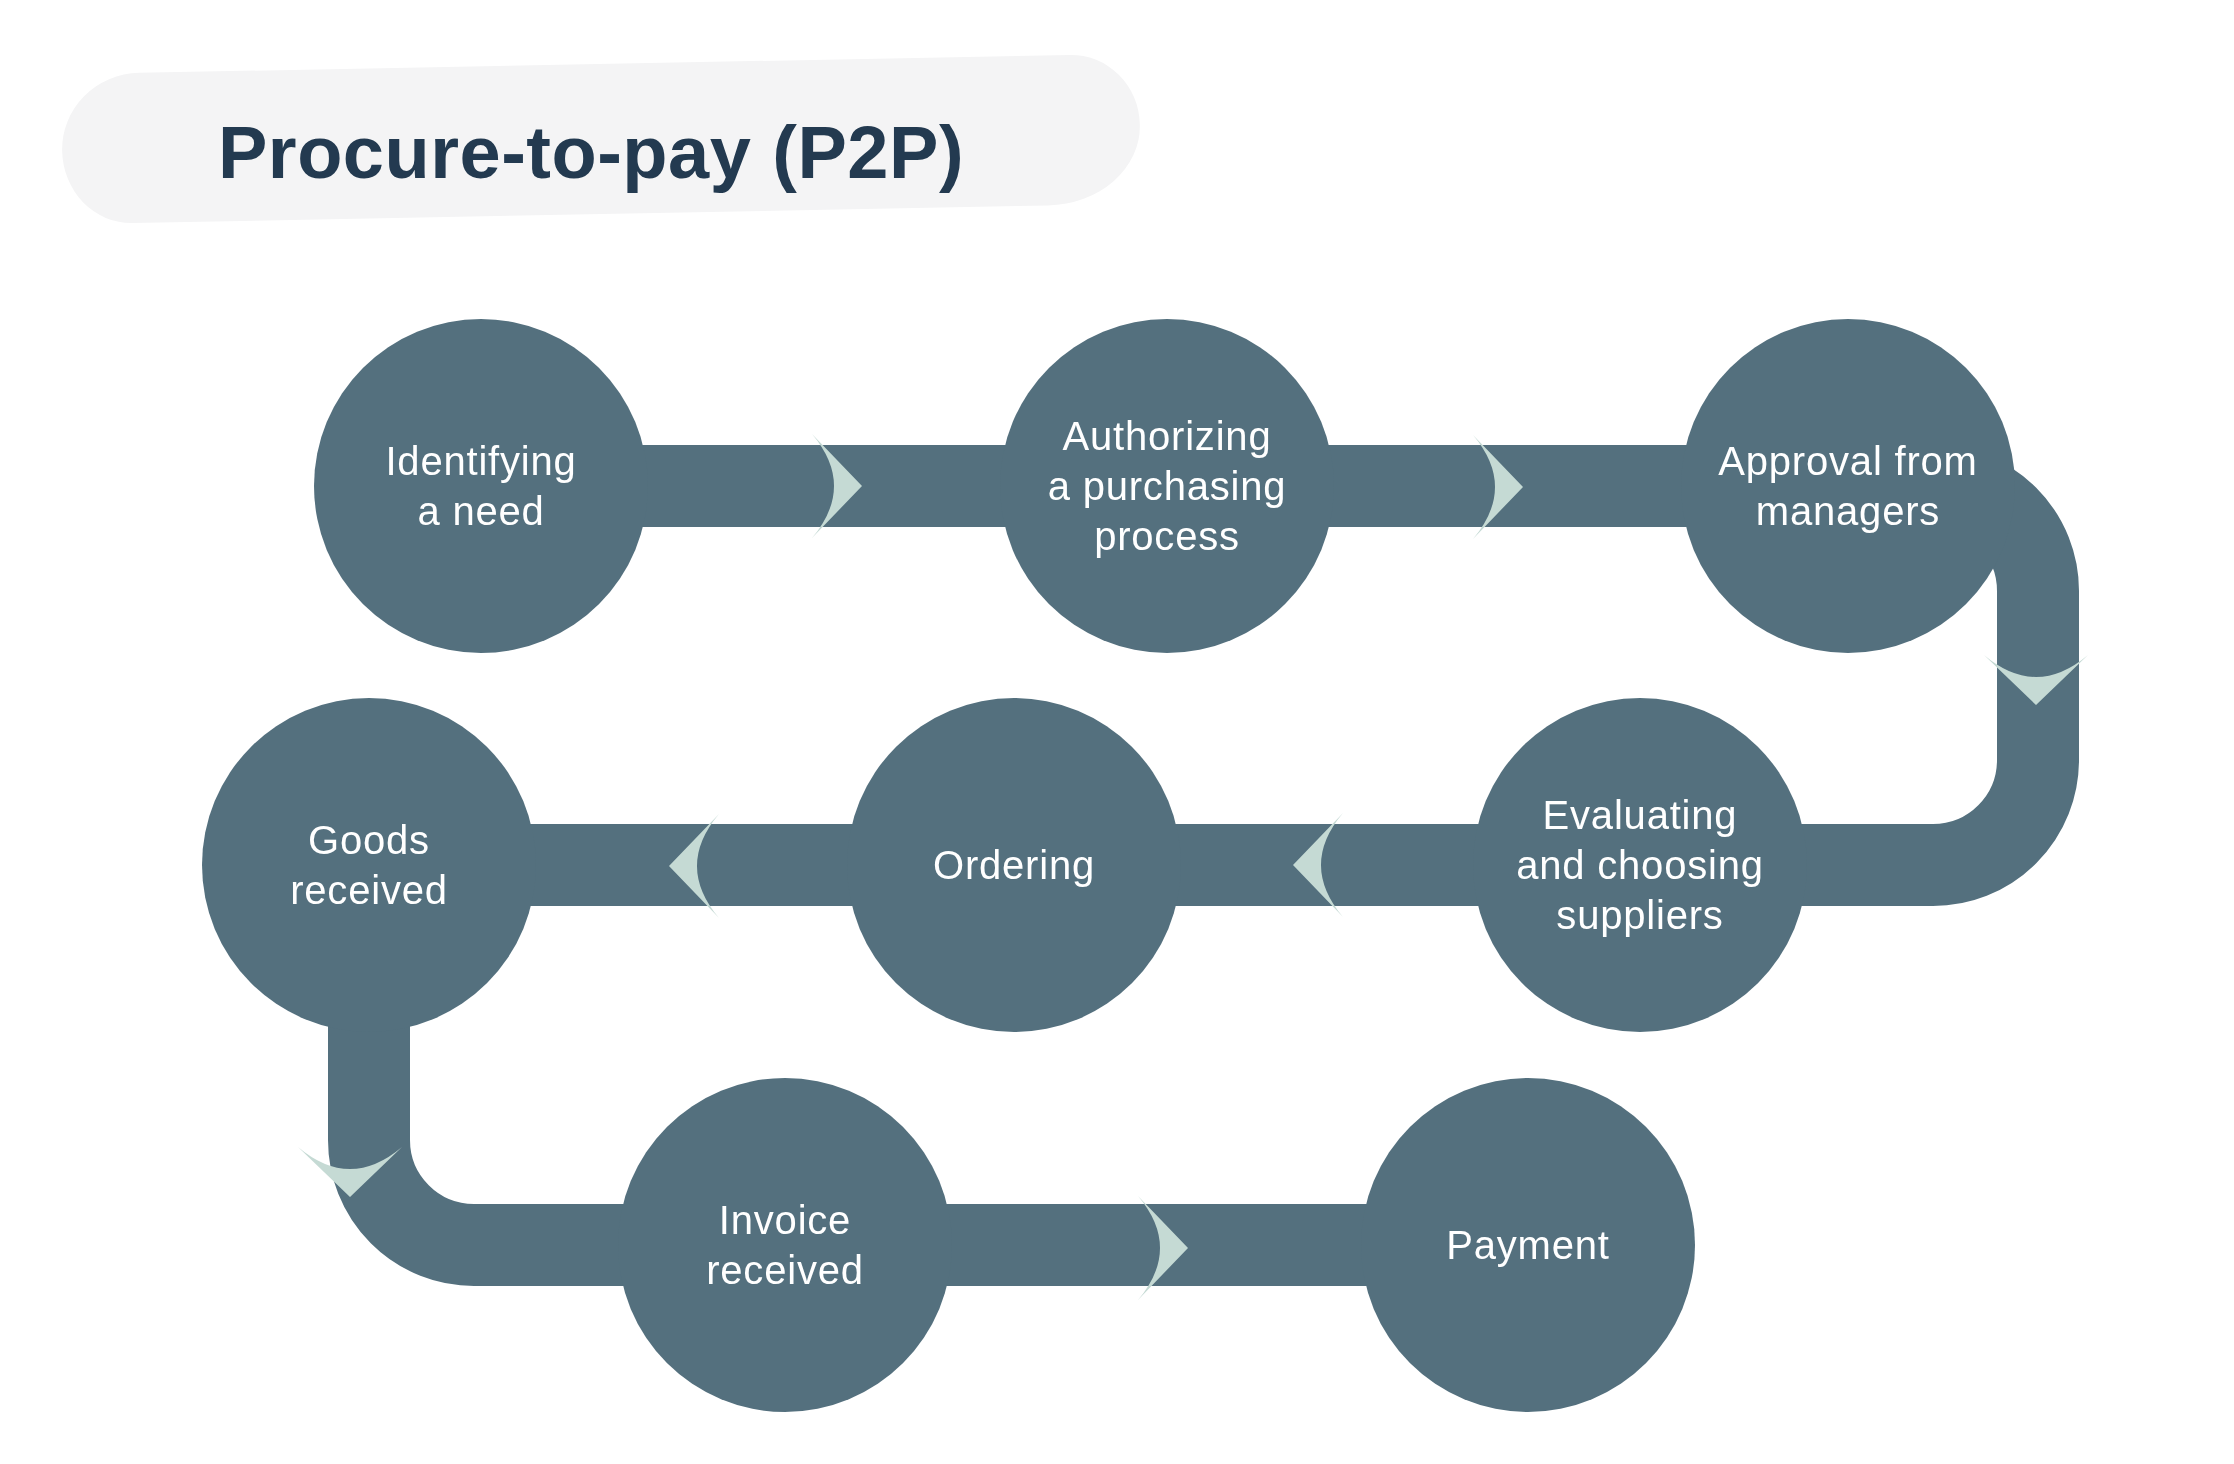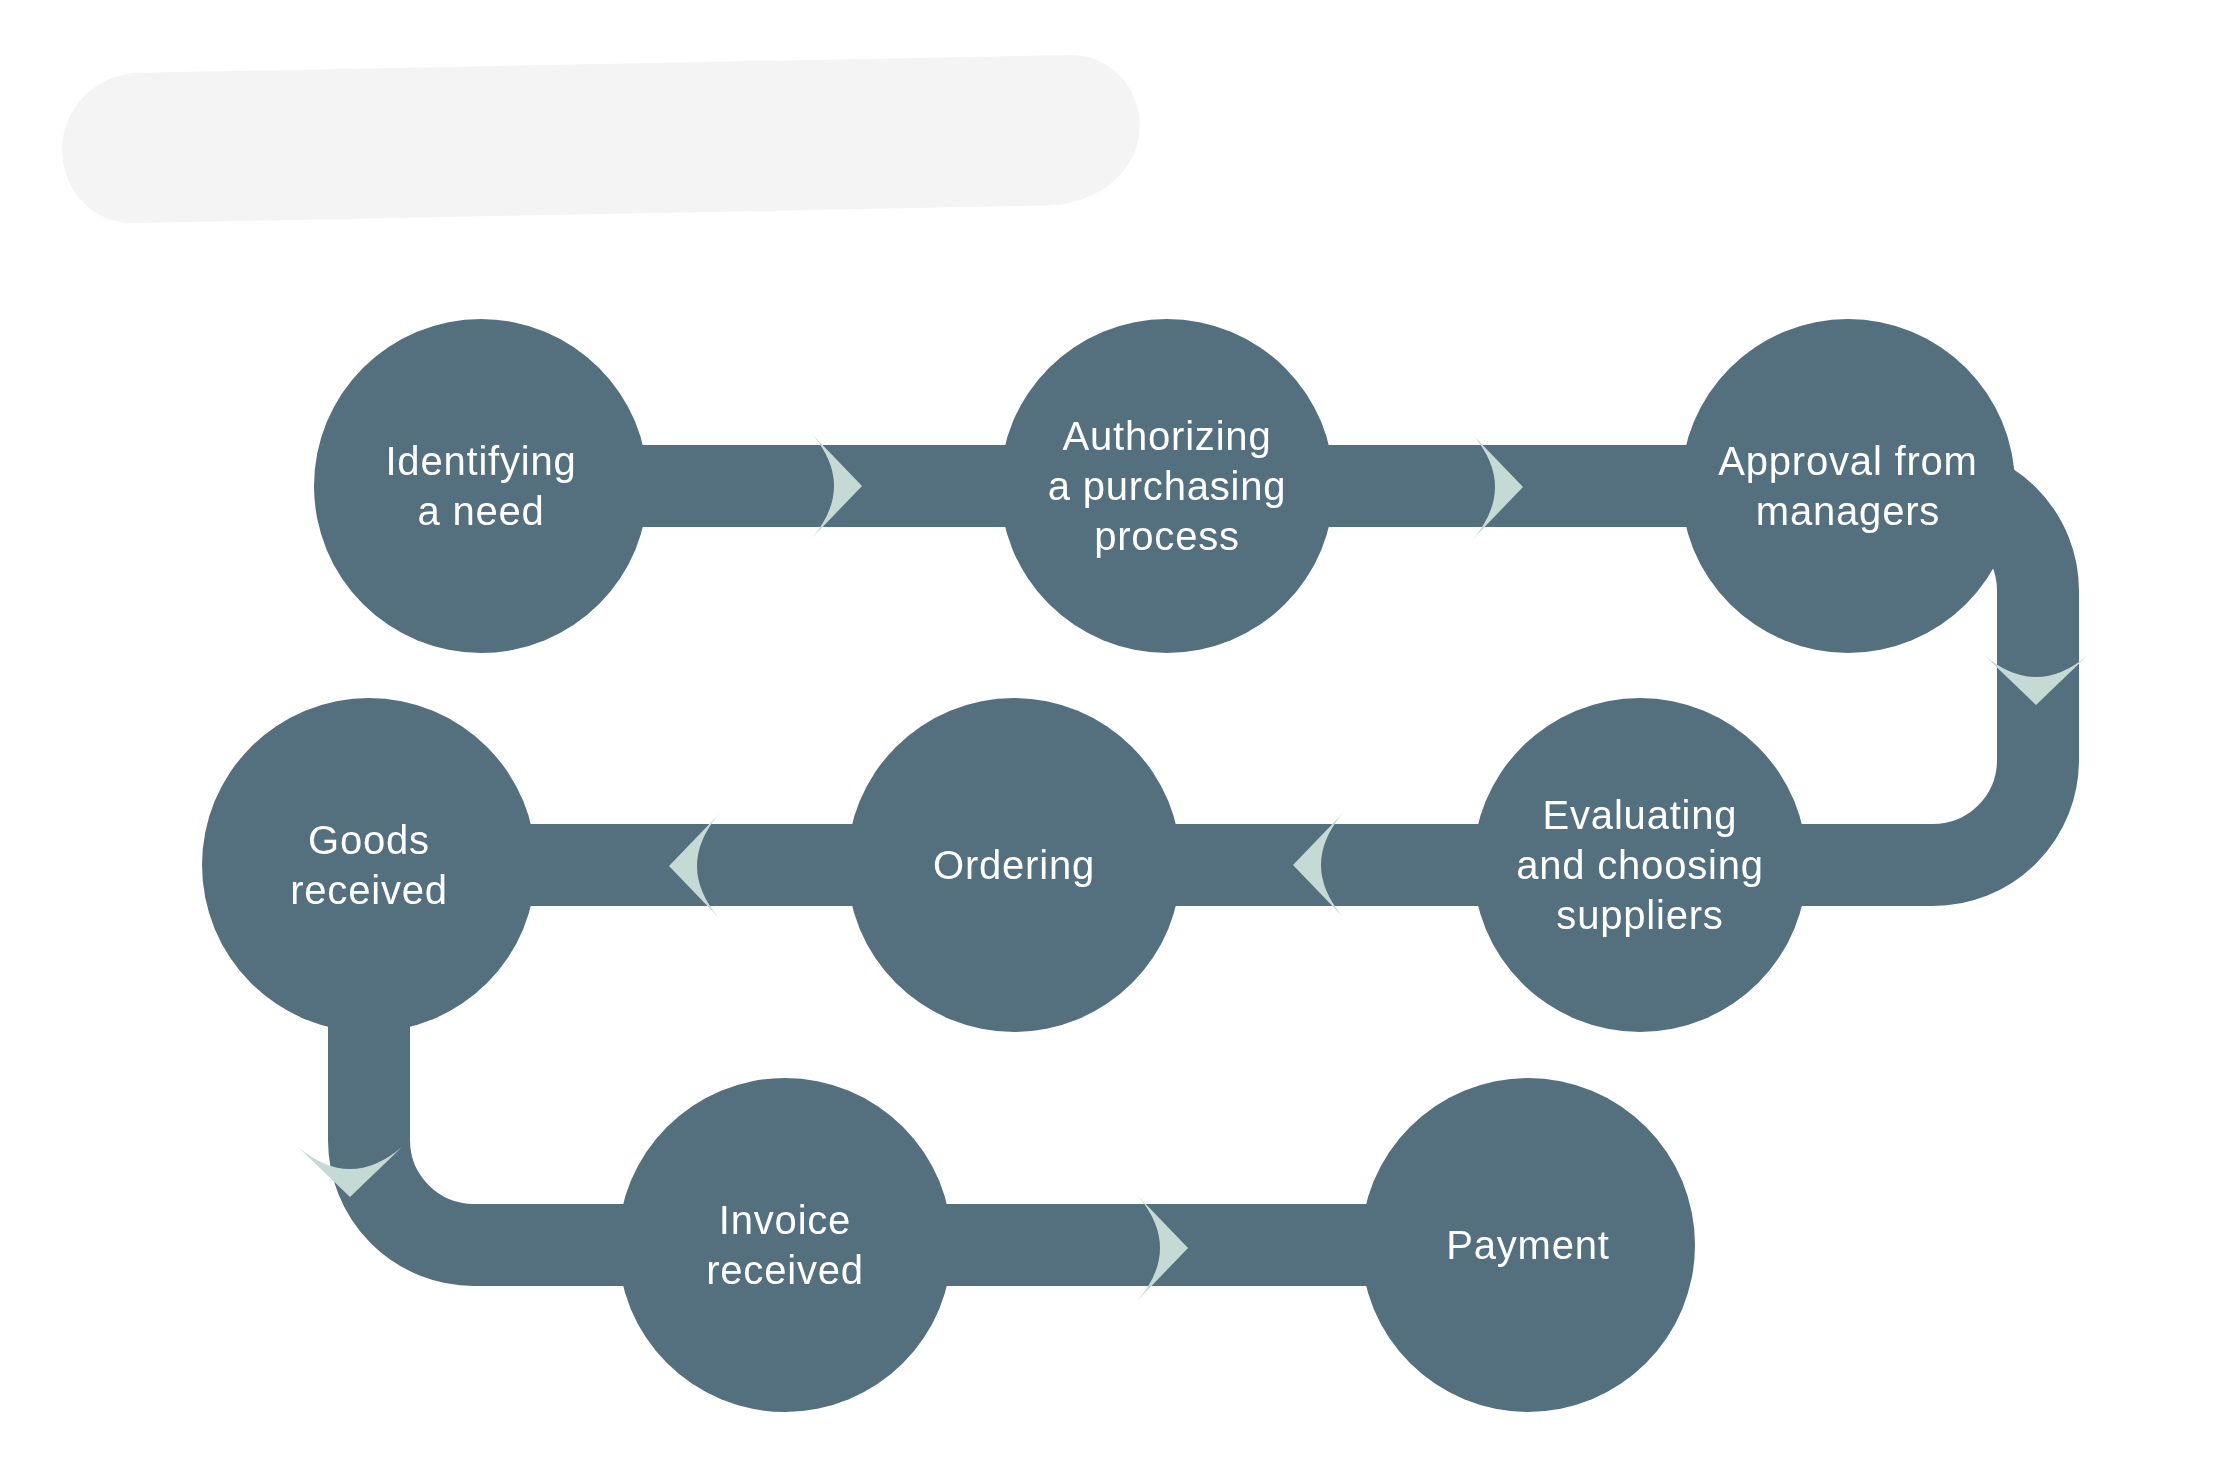--- a/index.html
+++ b/index.html
@@ -45,20 +45,21 @@
     font-size: 40px;
     letter-spacing: 0.8px;
     fill: #ffffff;
   }
 </style>
 </head>
 <body>
 
 <div id="canvas">
   <div id="title-blob"></div>
+  <div id="page-title">Procure-to-pay (P2P)</div>
   <svg id="diagram-svg" width="2234" height="1464" viewBox="0 0 2234 1464" xmlns="http://www.w3.org/2000/svg">
       <path d="M 481 486 H 1933 A 105 105 0 0 1 2038 591 V 760 A 105 105 0 0 1 1933 865 H 474 A 105 105 0 0 0 369 970 V 1140 A 105 105 0 0 0 474 1245 H 1528" fill="none" stroke="#54707e" stroke-width="82"></path>
       <g>
         <circle cx="481" cy="486" r="167" fill="#54707e"></circle>
         <text class="node-label" text-anchor="middle" fill="#ffffff"><tspan x="481" y="461" dominant-baseline="central">Identifying</tspan><tspan x="481" y="511" dominant-baseline="central">a need</tspan></text>
       </g>
       <g>
         <circle cx="1167" cy="486" r="167" fill="#54707e"></circle>
         <text class="node-label" text-anchor="middle" fill="#ffffff"><tspan x="1167" y="436" dominant-baseline="central">Authorizing</tspan><tspan x="1167" y="486" dominant-baseline="central">a purchasing</tspan><tspan x="1167" y="536" dominant-baseline="central">process</tspan></text>
       </g>

